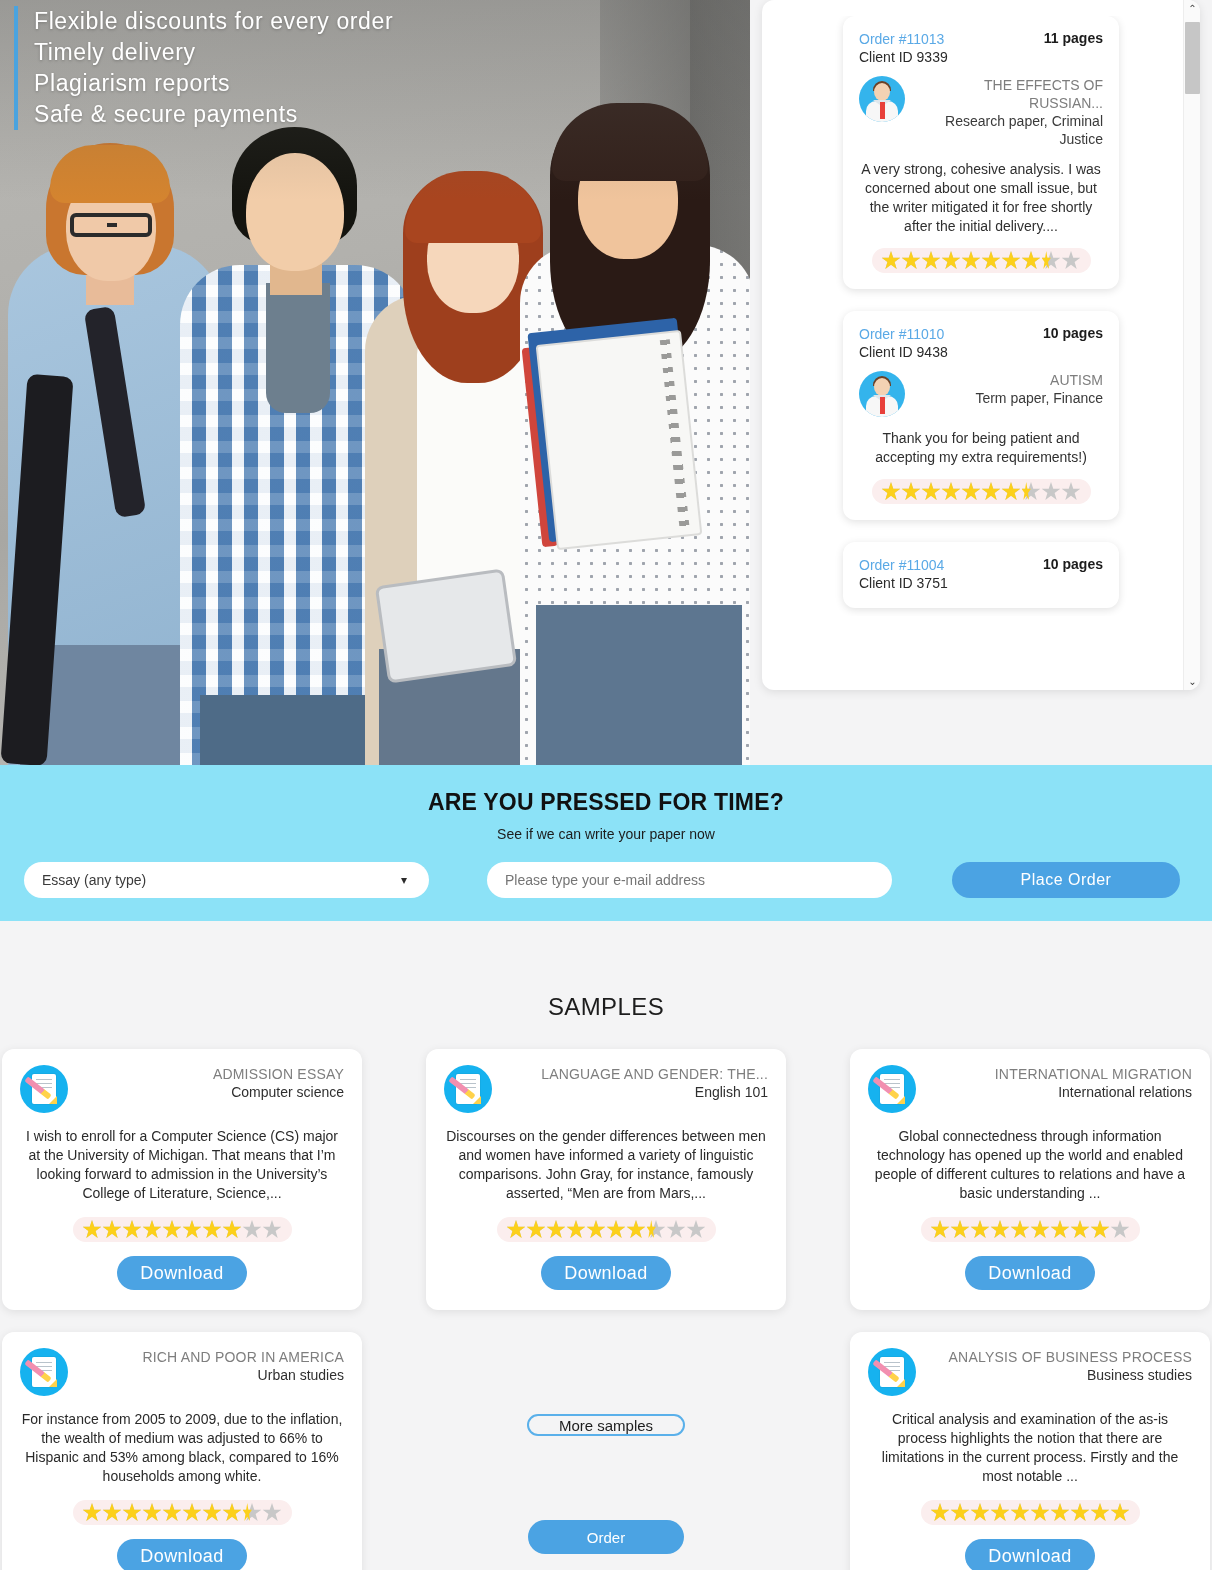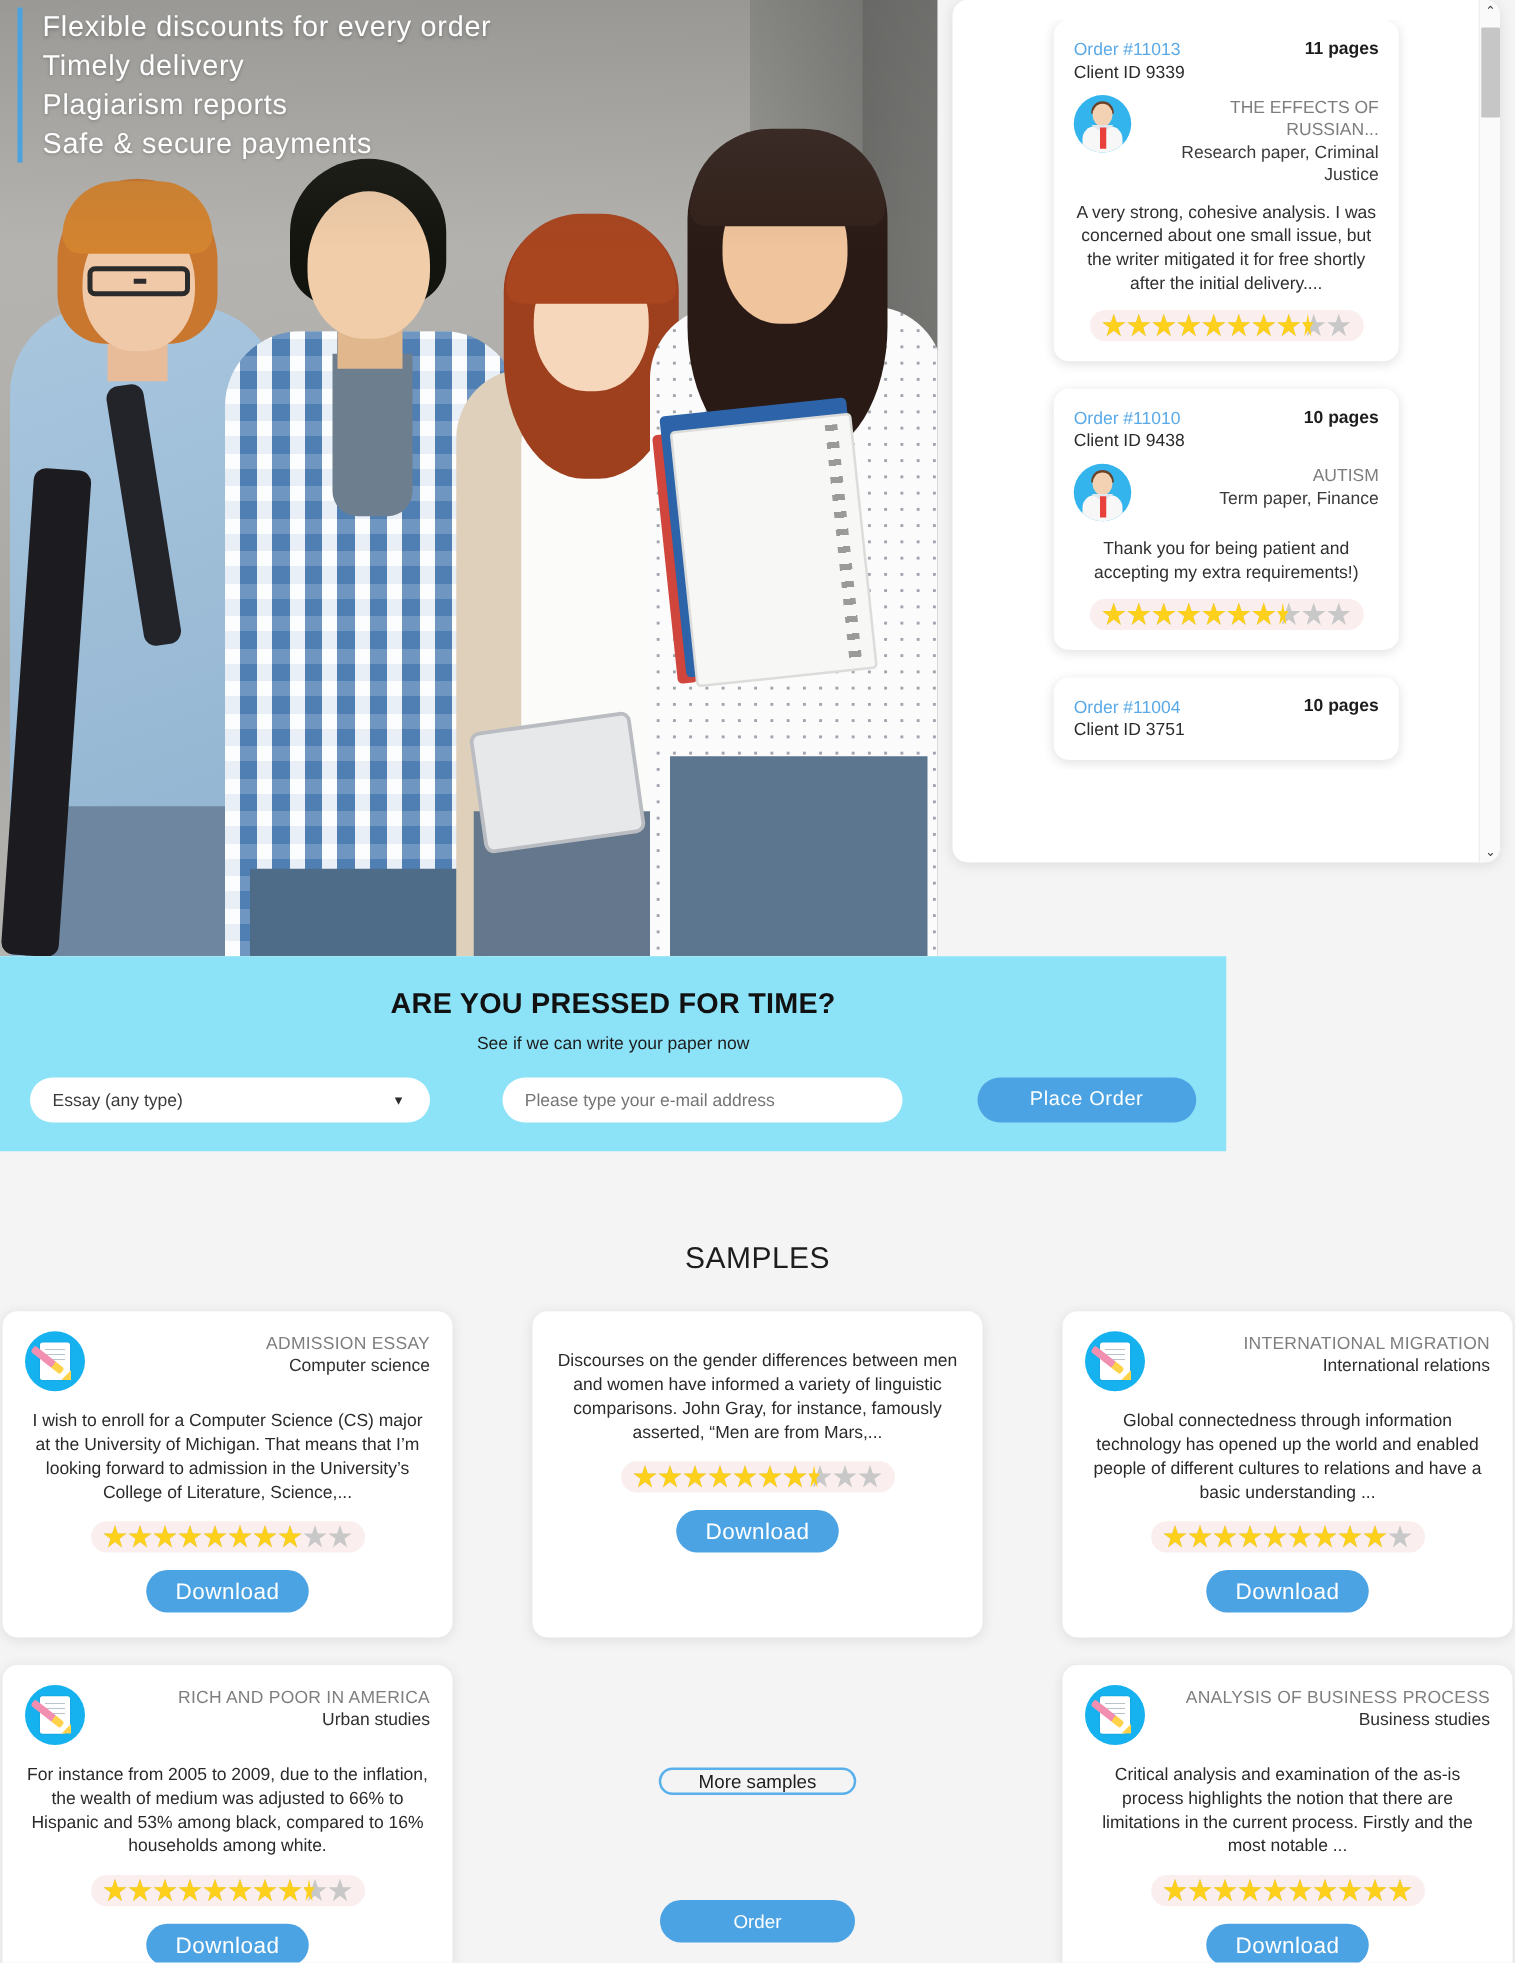--- a/index.html
+++ b/index.html
@@ -188,21 +188,21 @@
   .scrollbar {
     position:absolute; right: 0; top: 0; width: 17px; height: 690px;
     background: #fafafa; border-left: 1px solid #ededed;
   }
   .sb-arrow { width:17px; height:17px; display:flex; align-items:center; justify-content:center; color:#3c3c3c; font-size:10px;}
   .sb-arrow.bottom { position:absolute; bottom: 0; left:0; }
   .sb-thumb { position:absolute; top: 22px; left: 1px; width: 15px; height: 72px; background:#c6c6c6; border-radius: 1px; }
 
   
   .order-strip {
-    width: 981px; height: 156px;
+    width: 1212px; height: 156px;
     background: #8ce2f7;
     position: relative;
   }
   .os-title {
     text-align:center; padding-top: 24px;
     font-size: 23px; font-weight: bold; color:#111; letter-spacing: .2px;
   }
   .os-sub { text-align:center; margin-top: 10px; font-size: 14px; color:#1c1c1c; }
   .os-row { display:flex; align-items:center; gap: 0; margin-top: 20px; padding: 0 24px; }
   .os-select {
@@ -581,20 +581,31 @@
             <span class="s-fg" style="width: 0px;"></span>
           </span>
           <span class="star">
             <span class="s-bg"></span>
             <span class="s-fg" style="width: 0px;"></span>
           </span>
         </div>
         <button class="sc-btn">Download</button>
       </div>
       <div class="sample-card">
+        <div class="sc-top">
+          <div class="doc-icon">
+            <span class="page"></span>
+            <span class="corner"></span>
+            <span class="pencil"></span>
+          </div>
+          <div class="sc-meta">
+            <div class="sc-title">LANGUAGE AND GENDER: THE...</div>
+            <div class="sc-subject">English 101</div>
+          </div>
+        </div>
         <div class="sc-text">Discourses on the gender differences between men and women have informed a variety of linguistic comparisons. John Gray, for instance, famously asserted, “Men are from Mars,...</div>
         <div class="stars-wrap sc-stars">
           <span class="star">
             <span class="s-bg"></span>
             <span class="s-fg" style="width: 19px;"></span>
           </span>
           <span class="star">
             <span class="s-bg"></span>
             <span class="s-fg" style="width: 19px;"></span>
           </span>

